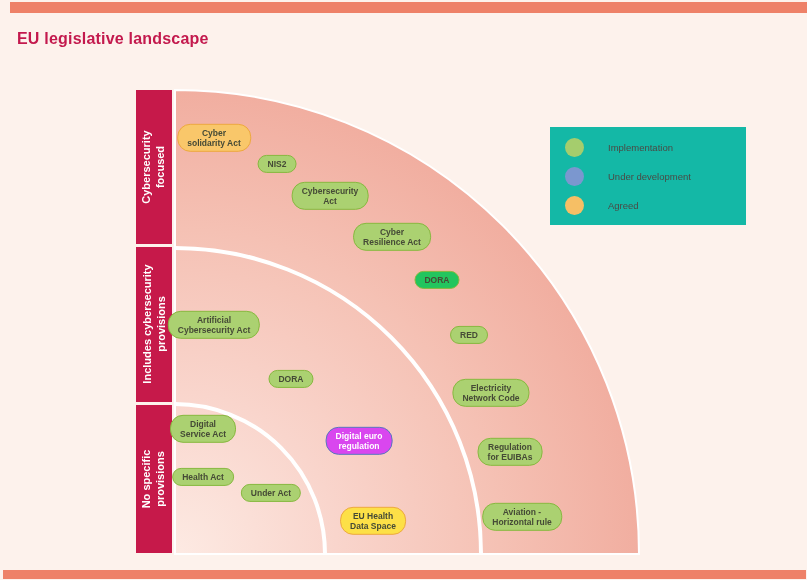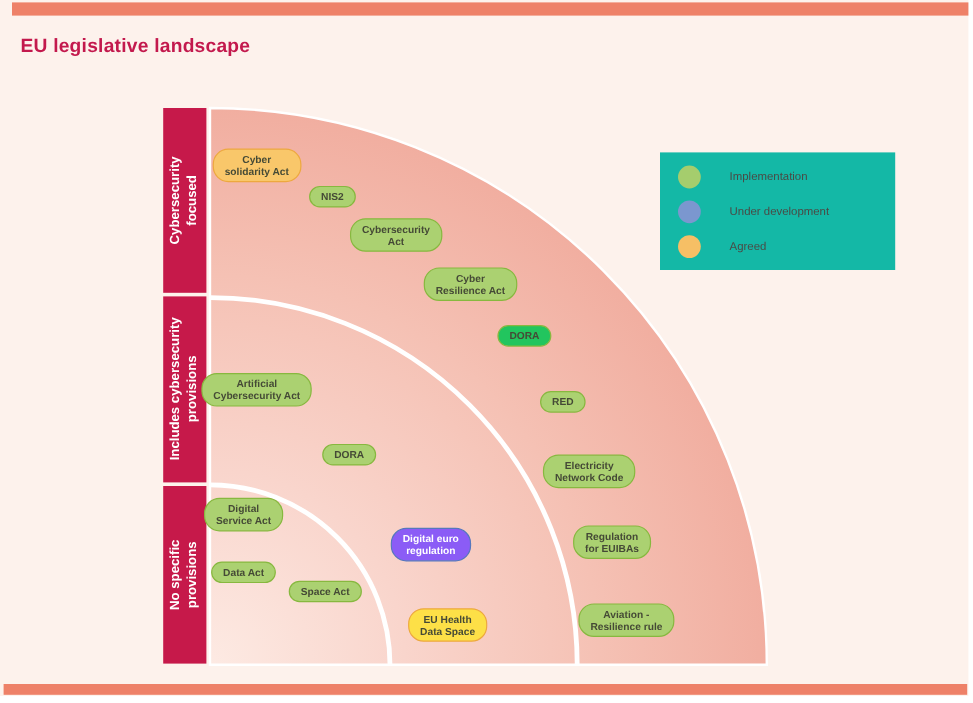--- a/index.html
+++ b/index.html
@@ -92,30 +92,30 @@
 Resilience Act</div>
         <div class="pill" style="left: 437px; top: 280px; background: #22c55e; border-color: rgb(135, 184, 63);">DORA</div>
         <div class="pill" style="left: 469px; top: 335px; background: rgb(171, 209, 113); border-color: rgb(135, 184, 63);">RED</div>
         <div class="pill" style="left: 491px; top: 393px; background: rgb(171, 209, 113); border-color: rgb(135, 184, 63);">Electricity
 Network Code</div>
         <div class="pill" style="left: 214px; top: 325px; background: rgb(171, 209, 113); border-color: rgb(135, 184, 63);">Artificial
 Cybersecurity Act</div>
         <div class="pill" style="left: 291px; top: 379px; background: rgb(171, 209, 113); border-color: rgb(135, 184, 63);">DORA</div>
         <div class="pill" style="left: 203px; top: 429px; background: rgb(171, 209, 113); border-color: rgb(135, 184, 63);">Digital
 Service Act</div>
-        <div class="pill" style="left: 203px; top: 477px; background: rgb(171, 209, 113); border-color: rgb(135, 184, 63);">Data Act</div>
-        <div class="pill" style="left: 271px; top: 493px; background: rgb(171, 209, 113); border-color: rgb(135, 184, 63);">Space Act</div>
-        <div class="pill" style="left: 359px; top: 454px; background: #8b5cf6; border-color: rgb(86, 120, 189); color: rgb(255, 255, 255);">Digital euro
+        <div class="pill" style="left: 203px; top: 477px; background: rgb(171, 209, 113); border-color: rgb(135, 184, 63);">Health Act</div>
+        <div class="pill" style="left: 271px; top: 493px; background: rgb(171, 209, 113); border-color: rgb(135, 184, 63);">Under Act</div>
+        <div class="pill" style="left: 359px; top: 441px; background: #d946ef; border-color: rgb(86, 120, 189); color: rgb(255, 255, 255);">Digital euro
 regulation</div>
         <div class="pill" style="left: 373px; top: 521px; background: #fde047; border-color: rgb(237, 168, 63);">EU Health
 Data Space</div>
         <div class="pill" style="left: 510px; top: 452px; background: rgb(171, 209, 113); border-color: rgb(135, 184, 63);">Regulation
 for EUIBAs</div>
         <div class="pill" style="left: 522px; top: 517px; background: rgb(171, 209, 113); border-color: rgb(135, 184, 63);">Aviation -
-Resilience rule</div>
+Horizontal rule</div>
       </div>
   </div>
 
   <div class="legend">
     <div>
         <div class="legend-row">
           <span class="legend-dot" style="background: rgb(165, 205, 109);"></span>
           <span class="legend-label">Implementation</span>
         </div>
         <div class="legend-row">

